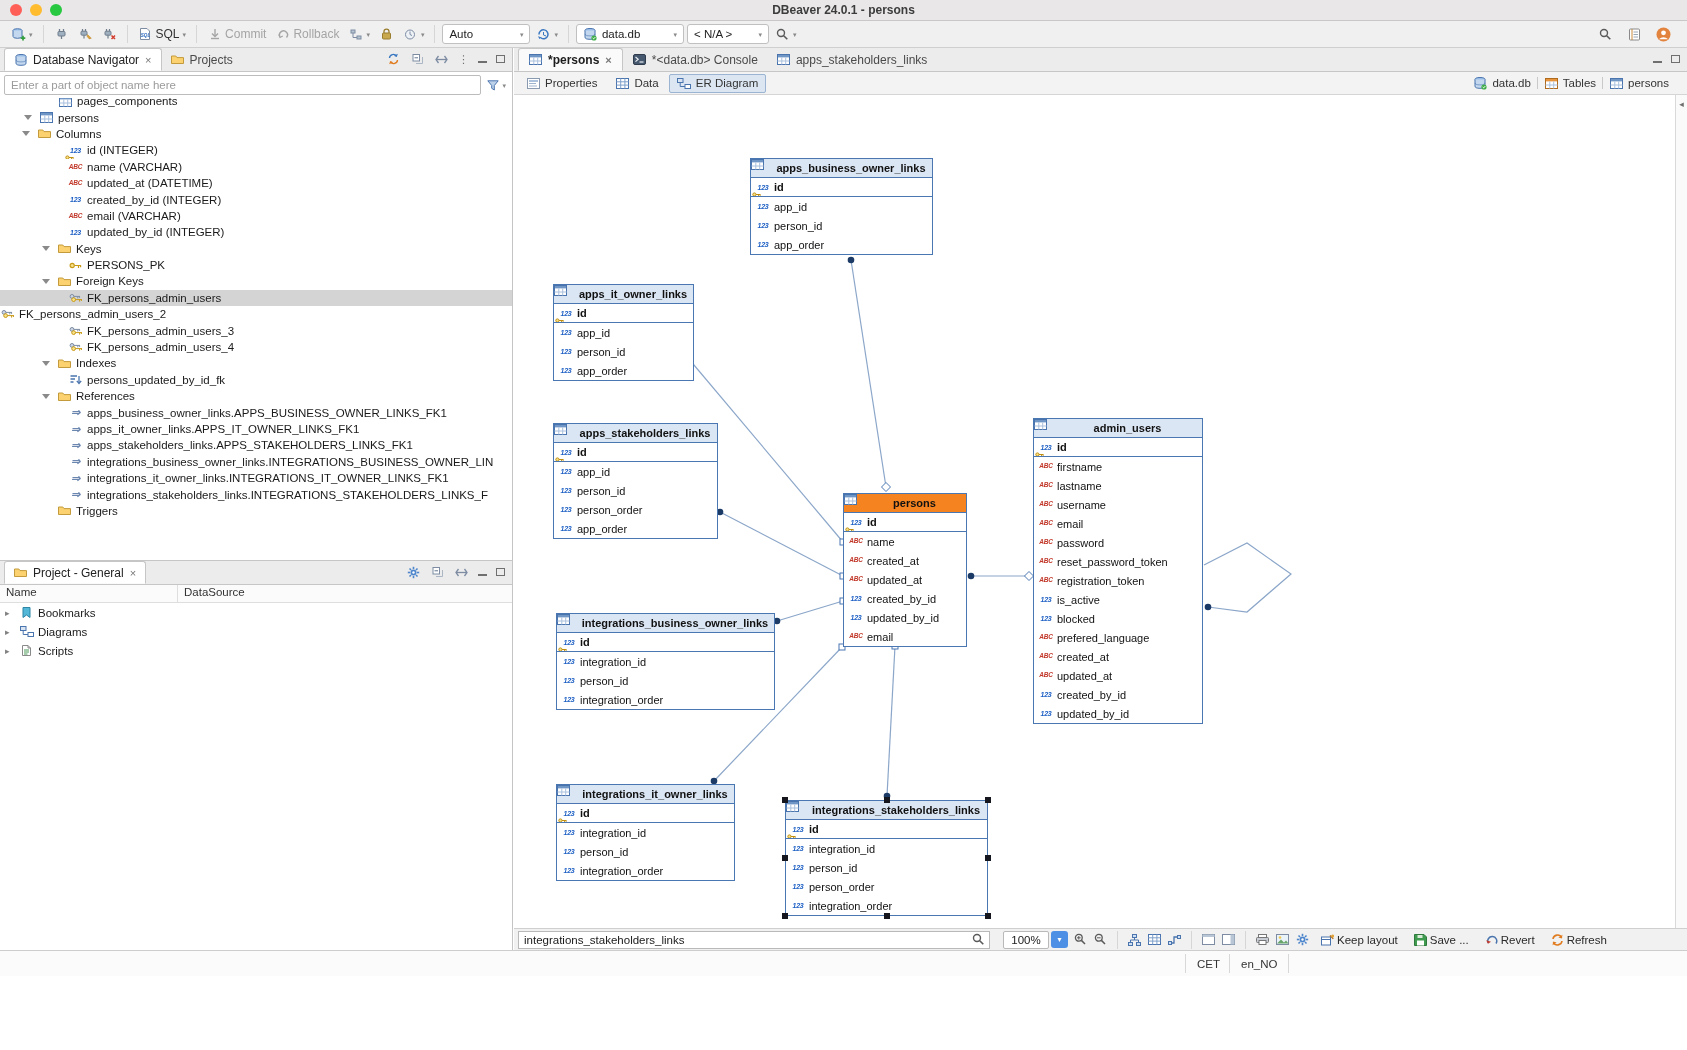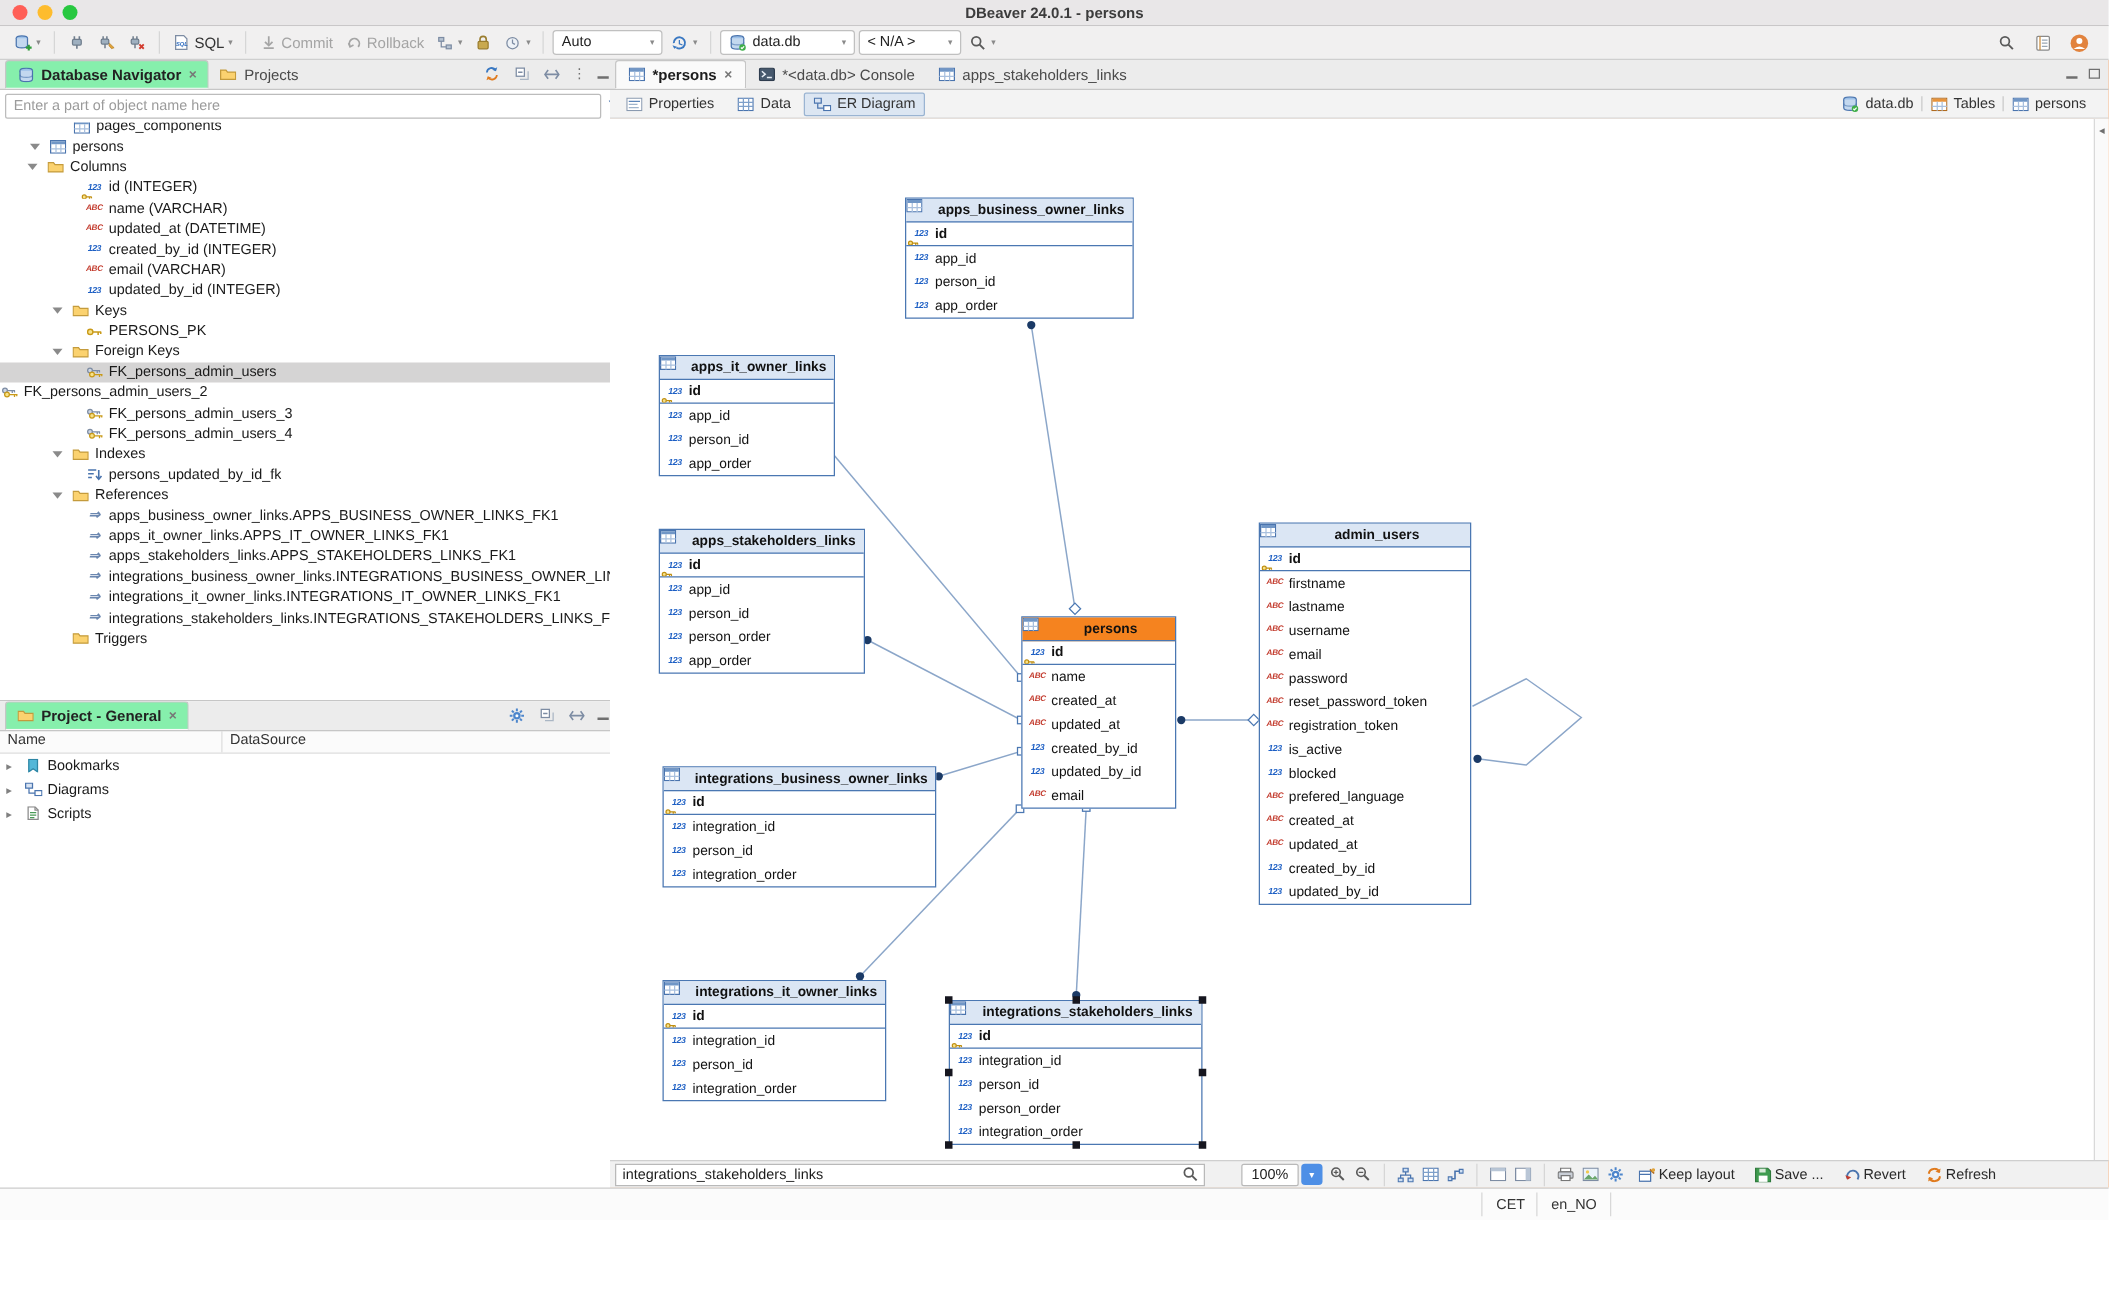--- a/index.html
+++ b/index.html
@@ -22,21 +22,21 @@
   .tbtn{height:22px;display:inline-flex;align-items:center;gap:3px;padding:0 3px;border-radius:3px;color:#333;white-space:nowrap}
   .tbtn.disabled{color:#a4a4a4}
   .tsep{width:1px;height:18px;background:#d6d6d6;margin:0 4px;flex:0 0 1px}
   .combo{height:20px;background:#fff;border:1px solid #c0c0c0;border-radius:3px;display:inline-flex;align-items:center;gap:4px;padding:0 6px;font-size:11.5px;white-space:nowrap}
   .combo .cv{margin-left:auto}
   .tright{margin-left:auto;display:flex;align-items:center;gap:14px;padding-right:8px}
   
   .left{position:absolute;top:48px;left:0;width:513px;height:902px;background:#fff;border-right:1px solid #c4c4c4}
   .viewtabs{height:24px;background:#ececec;border-bottom:1px solid #c6c6c6;display:flex;align-items:flex-end;padding-left:4px;position:relative}
   .vtab{height:23px;display:flex;align-items:center;gap:5px;padding:0 8px;font-size:12px;color:#4a4a4a;white-space:nowrap}
-  .vtab.active{background:#86efac;border:1px solid #c6c6c6;border-bottom-color:#fafafa;border-radius:3px 3px 0 0;font-weight:700;color:#222}
+  .vtab.active{background:#ffffff;border:1px solid #c6c6c6;border-bottom-color:#fafafa;border-radius:3px 3px 0 0;font-weight:400;color:#222}
   .ricons{margin-left:auto;display:flex;align-items:center;gap:9px;padding-right:7px;height:24px}
   .panel.nav{height:512px;overflow:hidden}
   .panel.proj{height:390px;overflow:hidden;border-top:1px solid #c6c6c6}
   .filter{margin:3px 4px;display:flex;align-items:center;gap:4px;height:20px}
   .filter input{flex:1;height:20px;border:1px solid #bcbcbc;background:#fff;padding:0 6px;font:11.5px "Liberation Sans",sans-serif;color:#333;border-radius:2px;outline:none}
   .filter input::placeholder{color:#9b9b9b}
   .fico{display:inline-flex;align-items:center;gap:2px;padding-right:2px}
   .tree{height:460px;overflow:hidden;font-size:11.5px;color:#1a1a1a}
   .trow{height:16.4px;display:flex;align-items:center;gap:4px;white-space:nowrap;overflow:hidden}
   .trow.selected{background:#d5d4d4}
@@ -47,21 +47,21 @@
   .tica{font-size:6.5px;font-weight:700;color:#c2392b;letter-spacing:-0.2px;line-height:1}
   .ticr{font-size:11px;font-weight:700;color:#6b87b0;line-height:1}
   .kwrap{position:relative;display:inline-flex;align-items:center;justify-content:center;width:15px;flex:0 0 15px}
   .kov{position:absolute;left:-3px;bottom:-4px;width:9px !important;height:7px !important}
   .phead{height:18px;display:flex;background:#fbfbfb;border-bottom:1px solid #dedede;font-size:11.5px;color:#333}
   .pc1{width:178px;padding:1px 6px;border-right:1px solid #dedede}
   .pc2{flex:1;padding:1px 6px}
   .prow{height:19px;display:flex;align-items:center;gap:4px;padding-left:5px;font-size:11.5px;color:#1a1a1a}
   .pchev{color:#808080;font-size:9px;width:10px}
   
-  .editor{position:absolute;top:48px;left:488px;right:0;height:902px;background:#f97316}
+  .editor{position:absolute;top:48px;left:514px;right:0;height:902px;background:#7f1d1d}
   .etabs{height:24px;background:#ececec;border-bottom:1px solid #c6c6c6;display:flex;align-items:flex-end;padding-left:4px}
   .etab{height:23px;display:flex;align-items:center;gap:5px;padding:0 9px;font-size:12px;color:#4a4a4a;white-space:nowrap}
   .etab.active{background:#fafafa;border:1px solid #c6c6c6;border-bottom-color:#fafafa;border-radius:3px 3px 0 0;font-weight:700;color:#1c1c1c}
   .subtabs{height:23px;background:#f3f3f3;border-bottom:1px solid #d5d5d5;display:flex;align-items:center;padding:0 4px;gap:2px}
   .stab{height:19px;display:inline-flex;align-items:center;gap:4px;padding:0 7px;font-size:11.5px;color:#333;border:1px solid transparent;border-radius:2px}
   .stab.active{background:#dce6f2;border-color:#9ab4d2}
   .crumbs{margin-left:auto;display:flex;align-items:center;gap:6px;padding-right:14px}
   .crumb{display:inline-flex;align-items:center;gap:4px;font-size:11.5px;color:#333}
   .cdiv{width:1px;height:12px;background:#c9c9c9}
   .canvas{position:absolute;top:47px;left:0;right:0;bottom:22px;background:#fff;overflow:hidden}
@@ -75,21 +75,21 @@
   .efield.pk{font-weight:700;border-bottom:1px solid #4a77b2}
   .efield i[data-icon],.efield .kwrap{width:16px;flex:0 0 16px}
   .hd{position:absolute;width:6px;height:6px;background:#16161f;z-index:4}
   .h-tl{left:-4px;top:-4px}.h-tc{left:50%;margin-left:-3px;top:-4px}.h-tr{right:-4px;top:-4px}
   .h-ml{left:-4px;top:50%;margin-top:-3px}.h-mr{right:-4px;top:50%;margin-top:-3px}
   .h-bl{left:-4px;bottom:-4px}.h-bc{left:50%;margin-left:-3px;bottom:-4px}.h-br{right:-4px;bottom:-4px}
   
   .dtoolbar{position:absolute;left:0;right:0;bottom:0;height:22px;background:#f1f1f1;border-top:1px solid #cfcfcf;display:flex;align-items:center;gap:5px;padding:0 4px}
   .dsearch{width:472px;height:18px;border:1px solid #b9b9b9;background:#fff;display:flex;align-items:center;padding:0 3px 0 5px}
   .dsearch input{flex:1;border:none;outline:none;font:11.5px "Liberation Sans",sans-serif;color:#1a1a1a;background:transparent}
-  .zoom{display:inline-flex;align-items:center;gap:2px;margin-left:24px}
+  .zoom{display:inline-flex;align-items:center;gap:2px;margin-left:8px}
   .zval{height:18px;width:46px;background:#fff;border:1px solid #b9b9b9;border-radius:2px;display:inline-flex;align-items:center;justify-content:center;font-size:11.5px}
   .zbtn{width:17px;height:17px;background:#4e8fe6;border-radius:3px;color:#fff;font-size:8px;display:inline-flex;align-items:center;justify-content:center}
   .dbtn{display:inline-flex;align-items:center;gap:2px;height:20px;padding:0 5px;font-size:11.5px;color:#2a2a2a;white-space:nowrap}
   
   .statusbar{position:absolute;top:950px;left:0;right:0;height:26px;background:#fbfbfb;border-top:1px solid #cdcdcd}
   .scell{position:absolute;top:3px;height:19px;display:flex;align-items:center;padding:0 11px;font-size:11.5px;color:#333;border-left:1px solid #d8d8d8}
   .scell.last{border-right:1px solid #d8d8d8}
   .tlabel{overflow:hidden}
 </style>
 </head>

